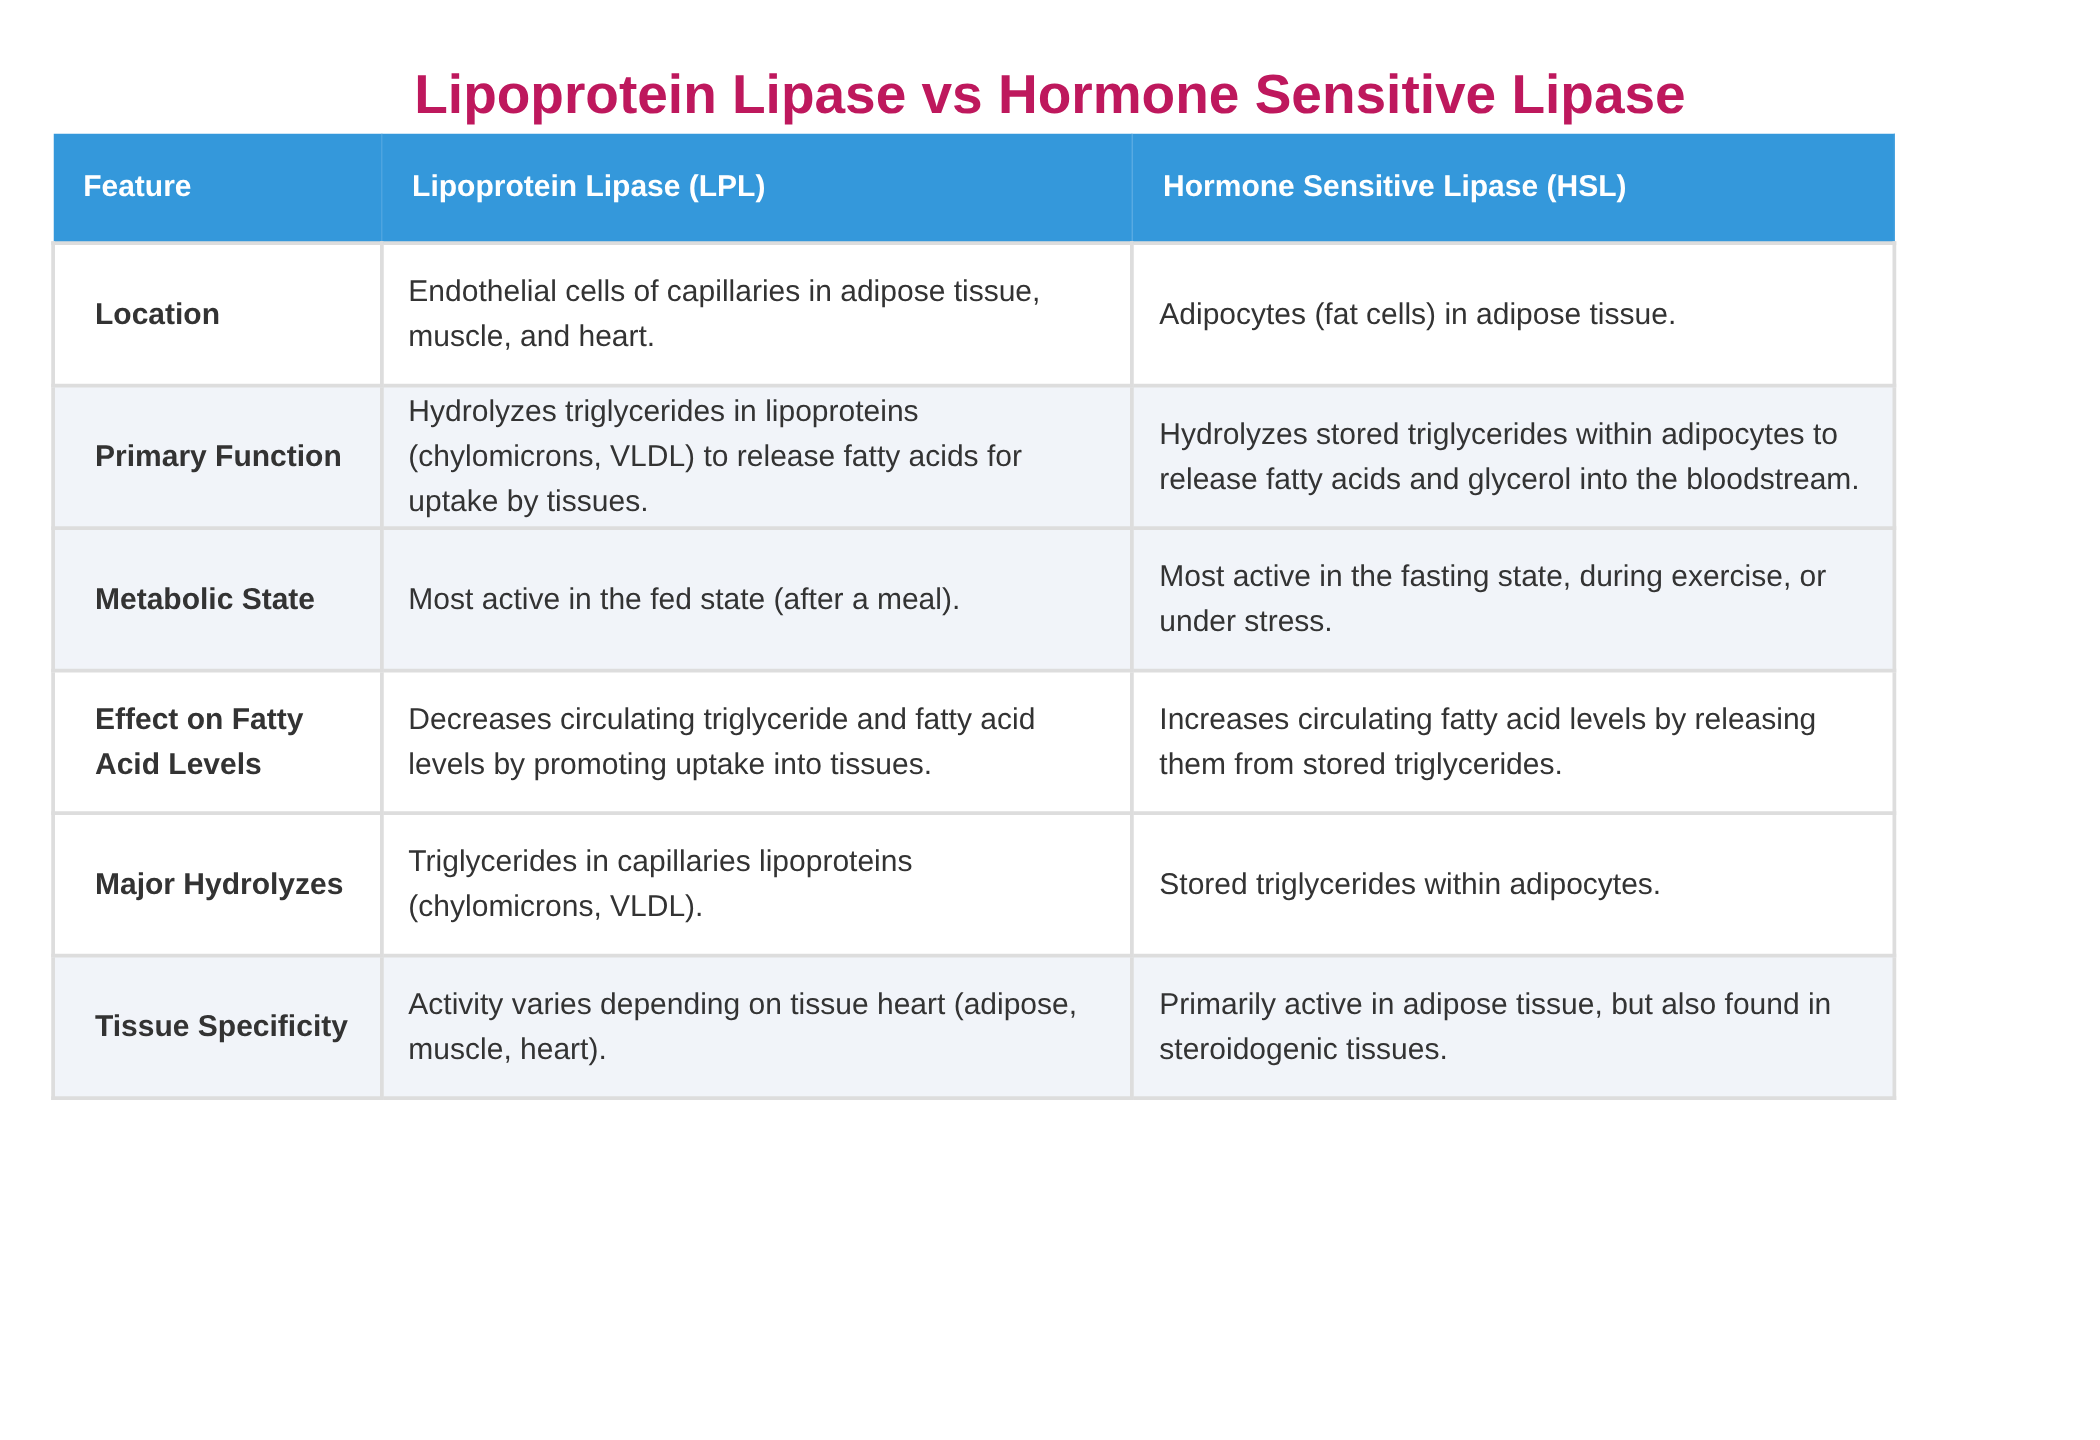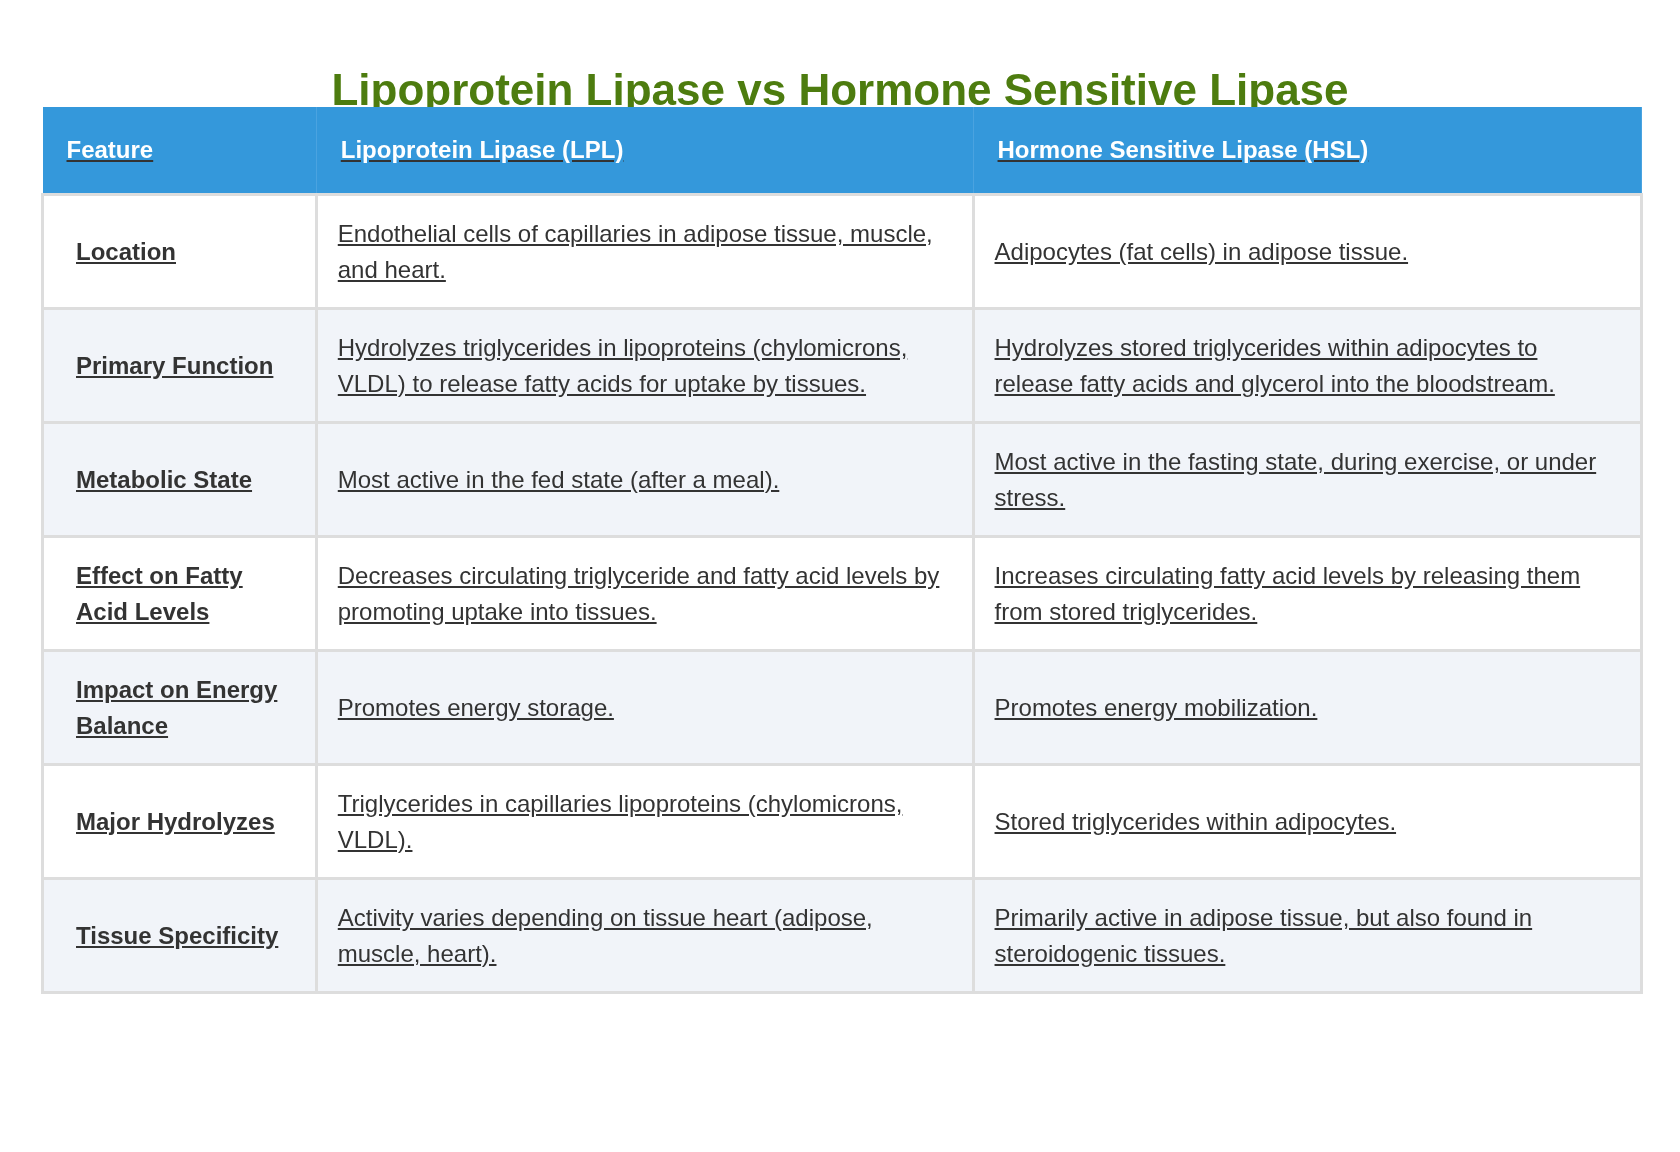--- a/index.html
+++ b/index.html
@@ -1,18 +1,18 @@
 <!DOCTYPE html>
 <html><head>
 <meta charset="utf-8">
 <style>
   html, body { margin: 0; padding: 0; background: #ffffff; }
   body { width: 1680px; height: 1152px; font-family: "Liberation Sans", sans-serif; color: #333333; }
-  .title { text-align: center; font-size: 44px; font-weight: bold; color: #4d7c0f; margin: 16px; padding-top: 48px; height: 75px; line-height: 52px; }
-  table { position: absolute; left: 41px; top: 107px; width: 1602px; border-collapse: collapse; text-decoration: underline; }
+  .title { text-align: center; font-size: 44px; font-weight: bold; color: #be185d; margin: 2px; padding-top: 48px; height: 75px; line-height: 52px; }
+  table { position: absolute; left: 41px; top: 107px; width: 1476px; border-collapse: collapse; }
   th { background: #3498db; color: #ffffff; font-size: 24px; font-weight: bold; text-align: left; height: 86px; padding: 0 24px; border-right: 1px solid #4aa3e0; }
   td { font-size: 24px; line-height: 36px; height: 111px; padding: 0 20px; border: 3px solid #dddddd; vertical-align: middle; }
   td.feat { font-weight: bold; width: 220px; color: #333333; padding-left: 32px; }
   tr.even td { background: #f1f4f9; }
   tr.odd td { background: #ffffff; }
   col.c1 { width: 264px; } col.c2 { width: 663px; } col.c3 { width: 675px; }
 </style>
 </head>
 <body>
 
@@ -45,25 +45,20 @@
     <tr class="even">
       <td class="feat">Metabolic State</td>
       <td>Most active in the fed state (after a meal).</td>
       <td>Most active in the fasting state, during exercise, or under stress.</td>
     </tr>
     <tr class="odd">
       <td class="feat">Effect on Fatty Acid Levels</td>
       <td>Decreases circulating triglyceride and fatty acid levels by promoting uptake into tissues.</td>
       <td>Increases circulating fatty acid levels by releasing them from stored triglycerides.</td>
     </tr>
-    <tr class="even">
-      <td class="feat">Impact on Energy Balance</td>
-      <td>Promotes energy storage.</td>
-      <td>Promotes energy mobilization.</td>
-    </tr>
     <tr class="odd">
       <td class="feat">Major Hydrolyzes</td>
       <td>Triglycerides in capillaries lipoproteins (chylomicrons, VLDL).</td>
       <td>Stored triglycerides within adipocytes.</td>
     </tr>
     <tr class="even">
       <td class="feat">Tissue Specificity</td>
       <td>Activity varies depending on tissue heart (adipose, muscle, heart).</td>
       <td>Primarily active in adipose tissue, but also found in steroidogenic tissues.</td>
     </tr>

